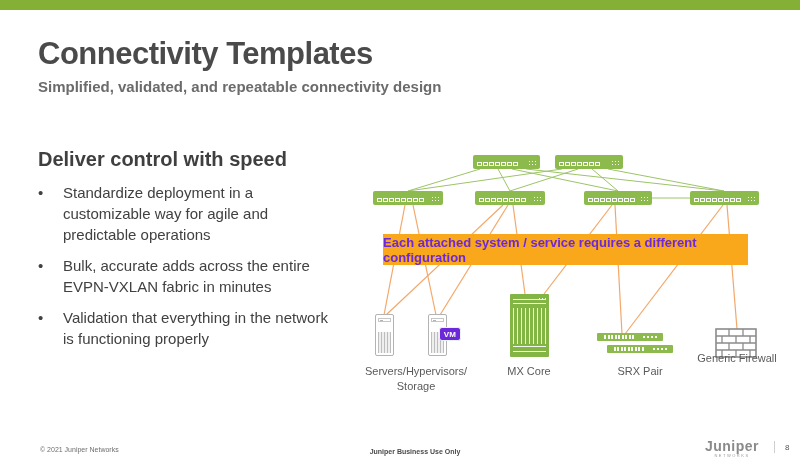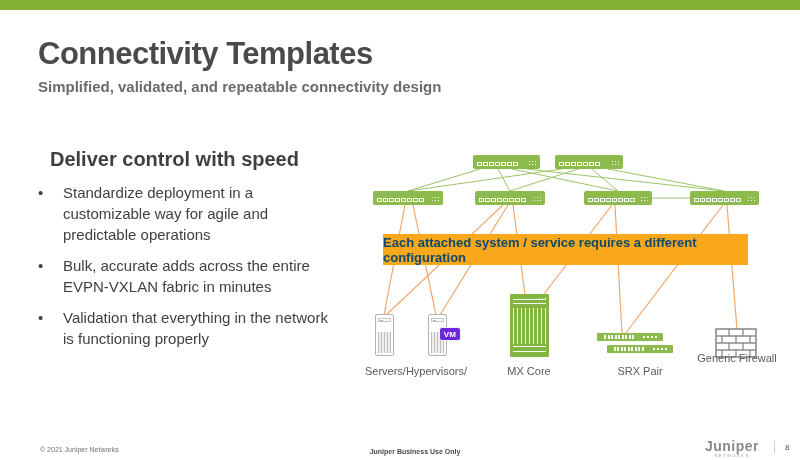--- a/index.html
+++ b/index.html
@@ -5,39 +5,39 @@
   * { margin:0; padding:0; box-sizing:border-box; }
   html,body { background:#fff; }
   body { font-family:"Liberation Sans", sans-serif; }
   .slide { position:relative; width:800px; height:460px; background:#fff; overflow:hidden; }
 
   .topbar { position:absolute; left:0; top:0; width:800px; height:10px; background:#84B135; }
 
   .title { position:absolute; left:38px; top:36px; font-size:31px; font-weight:bold; color:#4a4a4a; letter-spacing:-0.5px; }
   .subtitle { position:absolute; left:38px; top:78px; font-size:15px; font-weight:bold; color:#6b6b6b; }
 
-  .left-heading { position:absolute; left:38px; top:148px; font-size:20px; font-weight:bold; color:#3f3f3f;margin-left:12px; }
+  .left-heading { position:absolute; left:38px; top:148px; font-size:20px; font-weight:bold; color:#3f3f3f; }
   .bullets { position:absolute; left:38px; top:182px; width:300px; }
   .bullet-item { display:flex; margin-bottom:10px; color:#414141; font-size:15px; line-height:21px; }
   .bullet-item .marker { width:25px; flex:0 0 25px; color:#414141; }
   .bullet-item .txt { flex:1; }
 
   
   .diagram-lines { position:absolute; left:360px; top:140px; z-index:1; }
 
   .switch { position:absolute; background:#8CBA4C; border-radius:2px; z-index:3; }
   .switch .ports { position:absolute; left:4px; bottom:3px; display:flex; gap:1px; }
   .switch .ports i { display:block; width:5px; height:4px; border:1px solid rgba(255,255,255,.95); }
   .dots { position:absolute; right:3px; bottom:3px; width:9px; height:6px;
           background-image:radial-gradient(circle, rgba(255,255,255,.95) 34%, transparent 40%);
           background-size:3px 3px; }
 
   .banner { position:absolute; left:383px; top:234px; width:365px; height:31px; background:#F9A71B;
             z-index:2; display:flex; align-items:center; justify-content:center;
-            font-size:13px; font-weight:bold; color:#0c4a6e; }
+            font-size:13px; font-weight:bold; color:#6d28d9; }
 
   .server { position:absolute; width:19px; height:42px; background:#fff; border:1px solid #b3b3b3;
             border-radius:2px; z-index:3; }
   .server .slot { position:absolute; left:2px; right:2px; top:3px; height:4px; border:1px solid #c6c6c6; }
   .server .slot::before { content:""; position:absolute; left:1px; top:1px; width:3px; height:1px; background:#b3b3b3; }
   .server .grille { position:absolute; left:2px; right:2px; bottom:2px; height:21px;
             background:repeating-linear-gradient(90deg,#bdbdbd 0 1px, #efefef 1px 3px); }
 
   .vm-badge { position:absolute; left:439px; top:327px; width:22px; height:14px; background:#6d28d9;
             border:1px solid #e9f3fb; border-radius:3px; z-index:4; color:#fff; font-size:8px; font-weight:bold;
@@ -245,20 +245,21 @@
       <line x1="14" y1="15" x2="14" y2="22"></line>
       <line x1="28" y1="15" x2="28" y2="22"></line>
       <line x1="7" y1="22" x2="7" y2="29"></line>
       <line x1="21" y1="22" x2="21" y2="29"></line>
       <line x1="35" y1="22" x2="35" y2="29"></line>
     </g>
   </svg>
 
   <div class="dev-label" style="left:346px; top:364px; width:140px;">
     <div>Servers/Hypervisors/</div>
+    <div>Storage</div>
   </div>
   <div class="dev-label" style="left:489px; top:364px; width:80px;">MX Core</div>
   <div class="dev-label" style="left:600px; top:364px; width:80px;">SRX Pair</div>
   <div class="dev-label" style="left:682px; top:351px; width:110px;">Generic Firewall</div>
 
   <div class="footer-copy">© 2021 Juniper Networks</div>
   <div class="footer-class">Juniper Business Use Only</div>
   <div class="footer-logo">
     <div class="word">Juniper</div>
     <div class="sub">NETWORKS</div>

